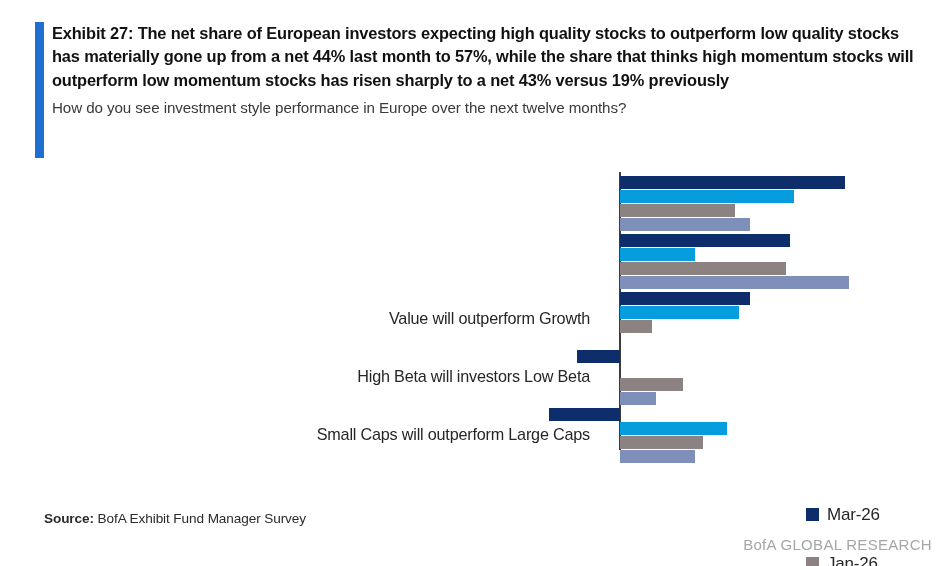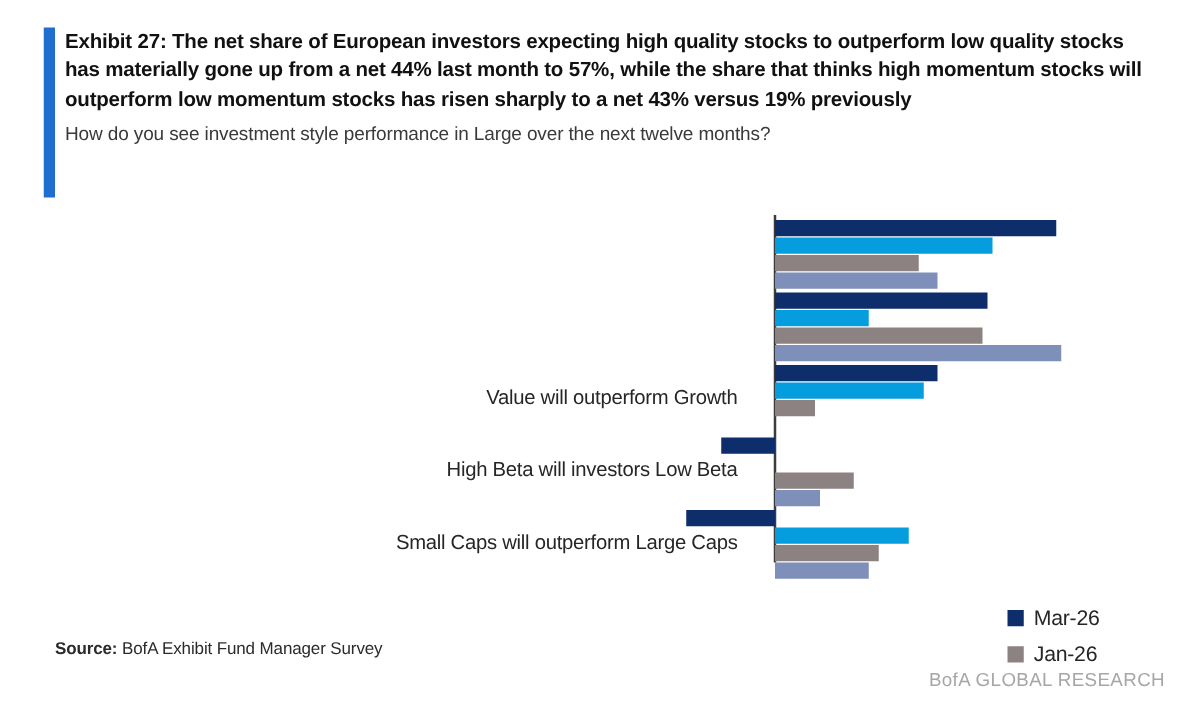--- a/index.html
+++ b/index.html
@@ -114,20 +114,21 @@
   .legend {
     position: absolute;
     left: 806px;
     top: 312px;
     width: 130px;
   }
   .legend-row {
     display: flex;
     align-items: center;
     height: 29px;
+    margin-top: 20px;
   }
   .legend-swatch {
     width: 13px;
     height: 13px;
     margin-right: 8px;
     flex: 0 0 auto;
   }
   .legend-text {
     font-size: 17px;
     color: #262626;
@@ -154,21 +155,21 @@
     letter-spacing: 0.3px;
   }
 </style>
 </head>
 <body>
 
 <div class="header">
   <div class="accent-bar"></div>
   <div class="title-block">
     <p class="exhibit-title">Exhibit 27: The net share of European investors expecting high quality stocks to outperform low quality stocks has materially gone up from a net 44% last month to 57%, while the share that thinks high momentum stocks will outperform low momentum stocks has risen sharply to a net 43% versus 19% previously</p>
-    <p class="exhibit-subtitle">How do you see investment style performance in Large over the next twelve months?</p>
+    <p class="exhibit-subtitle">How do you see investment style performance in Europe over the next twelve months?</p>
   </div>
 </div>
 
 <div class="chart">
   <div class="plot">
     <div class="cat-labels">
         <div class="cat-label" style="top: 141px;">Value will outperform Growth</div>
         <div class="cat-label" style="top: 199px;">High Beta will investors Low Beta</div>
         <div class="cat-label" style="top: 257px;">Small Caps will outperform Large Caps</div>
       </div>

